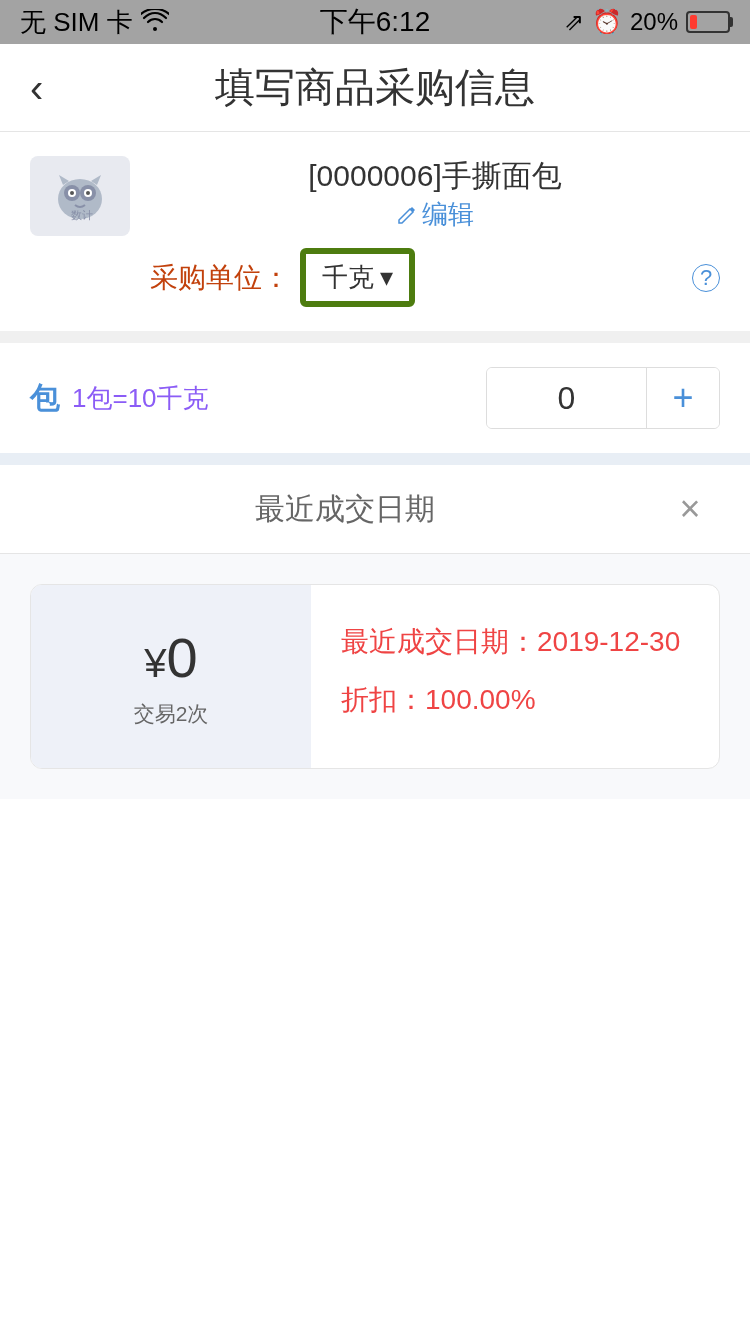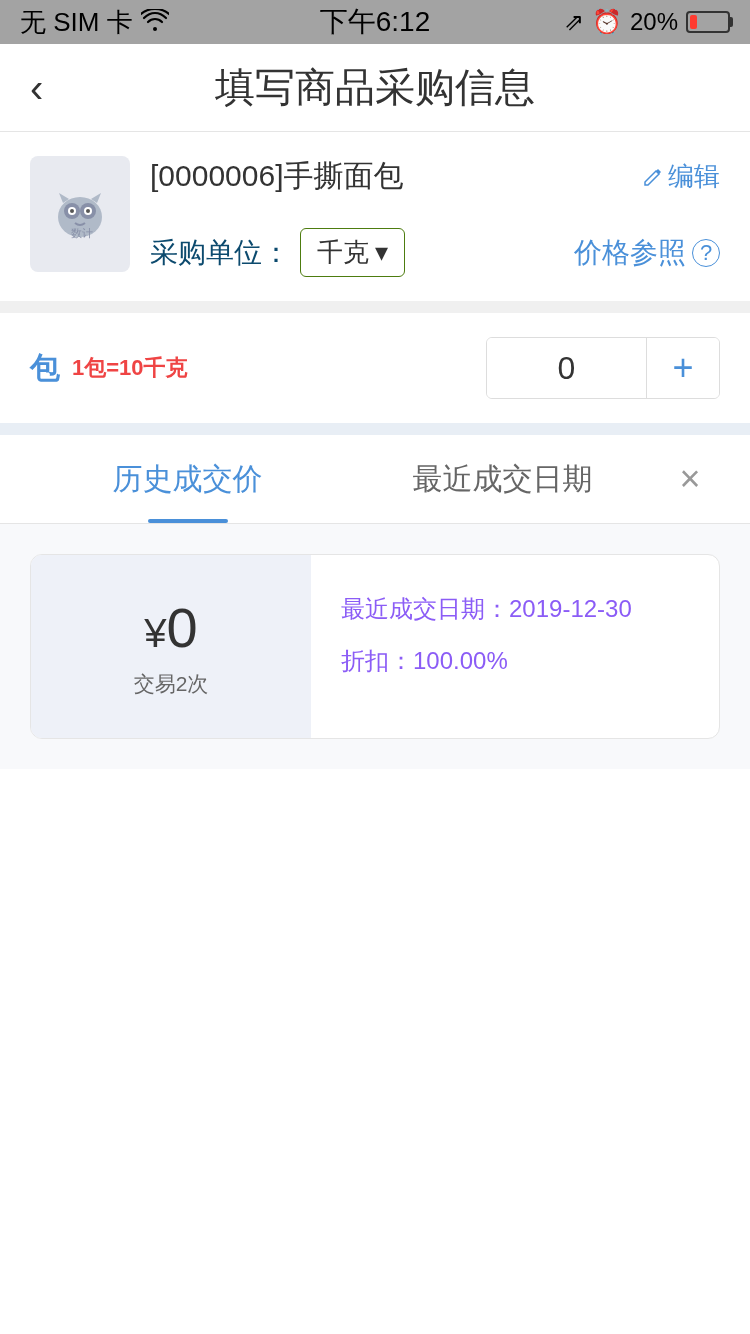--- a/index.html
+++ b/index.html
@@ -104,36 +104,37 @@
       padding: 24px 30px;
       border-bottom: 12px solid #f0f0f0;
     }
     .product-row {
       display: flex;
       align-items: flex-start;
       gap: 20px;
     }
     .product-thumbnail {
       width: 100px;
-      height: 116px;
+      height: 80px;
       background: #e8eaf0;
       border-radius: 8px;
       display: flex;
       align-items: center;
       justify-content: center;
       flex-shrink: 0;
     }
     .product-info {
       flex: 1;
     }
     .product-info-top {
       display: flex;
       align-items: center;
       justify-content: space-between;
-      margin-bottom: 31px;
+      margin-bottom: 16px;
+      flex-direction: column;
     }
     .product-name {
       font-size: 30px;
       color: #333;
       font-weight: 500;
     }
     .edit-btn {
       font-size: 26px;
       color: #4a90d9;
       cursor: pointer;
@@ -141,24 +142,24 @@
       align-items: center;
       gap: 4px;
     }
     .product-unit-row {
       display: flex;
       align-items: center;
       justify-content: space-between;
     }
     .unit-label {
       font-size: 28px;
-      color: #0c4a6e;
+      color: #c2410c;
     }
     .unit-select {
-      border: 1px solid #4d7c0f;
+      border: 6px solid #4d7c0f;
       border-radius: 6px;
       padding: 6px 16px;
       font-size: 26px;
       color: #333;
       background: #fff;
       margin-left: 10px;
       display: inline-flex;
       align-items: center;
       gap: 6px;
     }
@@ -184,23 +185,22 @@
       display: flex;
       align-items: center;
       gap: 12px;
     }
     .pkg-icon {
       font-size: 30px;
       color: #4a90d9;
       font-weight: 600;
     }
     .pkg-conversion {
-      font-size: 22px;
-      color: #ef4444;
-      font-weight: bold;
+      font-size: 26px;
+      color: #8b5cf6;
     }
     .quantity-control {
       display: flex;
       align-items: center;
       border: 1px solid #ddd;
       border-radius: 6px;
       overflow: hidden;
     }
     .quantity-input {
       width: 160px;
@@ -310,22 +310,22 @@
       margin-top: 10px;
     }
     .price-card-right {
       flex: 1;
       padding: 36px 30px;
       display: flex;
       flex-direction: column;
       gap: 16px;
     }
     .price-detail-row {
-      font-size: 24px;
-      color: #8b5cf6;
+      font-size: 28px;
+      color: #ef4444;
       line-height: 1.5;
     }
 
     
     .bottom-spacer {
       height: 600px;
       background: #fff;
     }
   </style>
 </head>
@@ -394,45 +394,40 @@
       </div>
       <div class="product-unit-row">
         <div style="display:flex;align-items:center;">
           <span class="unit-label">采购单位：</span>
           <span class="unit-select">
             <span>千克</span>
             <span>▾</span>
           </span>
         </div>
         <span class="price-ref">
-          <span>价格参照</span>
           <span style="border:1px solid #4a90d9;border-radius:50%;width:28px;height:28px;display:inline-flex;align-items:center;justify-content:center;font-size:22px;">?</span>
         </span>
       </div>
     </div>
   </div>
 </div>
 
 <div class="quantity-section">
   <div class="quantity-label">
     <span class="pkg-icon">包</span>
     <span class="pkg-conversion">1包=10千克</span>
   </div>
   <div class="quantity-control">
     <input class="quantity-input" type="text" value="0" style="">
     <button class="qty-plus">+</button>
   </div>
 </div>
 
 <div class="tabs-section">
   <div class="tabs-header">
-    <div class="tab-item active">
-      <span>历史成交价</span>
-      <div class="tab-underline"></div>
-    </div>
     <div class="tab-item inactive">
       <span>最近成交日期</span>
     </div>
     <div class="tab-close">×</div>
   </div>
 </div>
 
 <div class="price-card-section">
   <div class="price-card">
     <div class="price-card-left">

